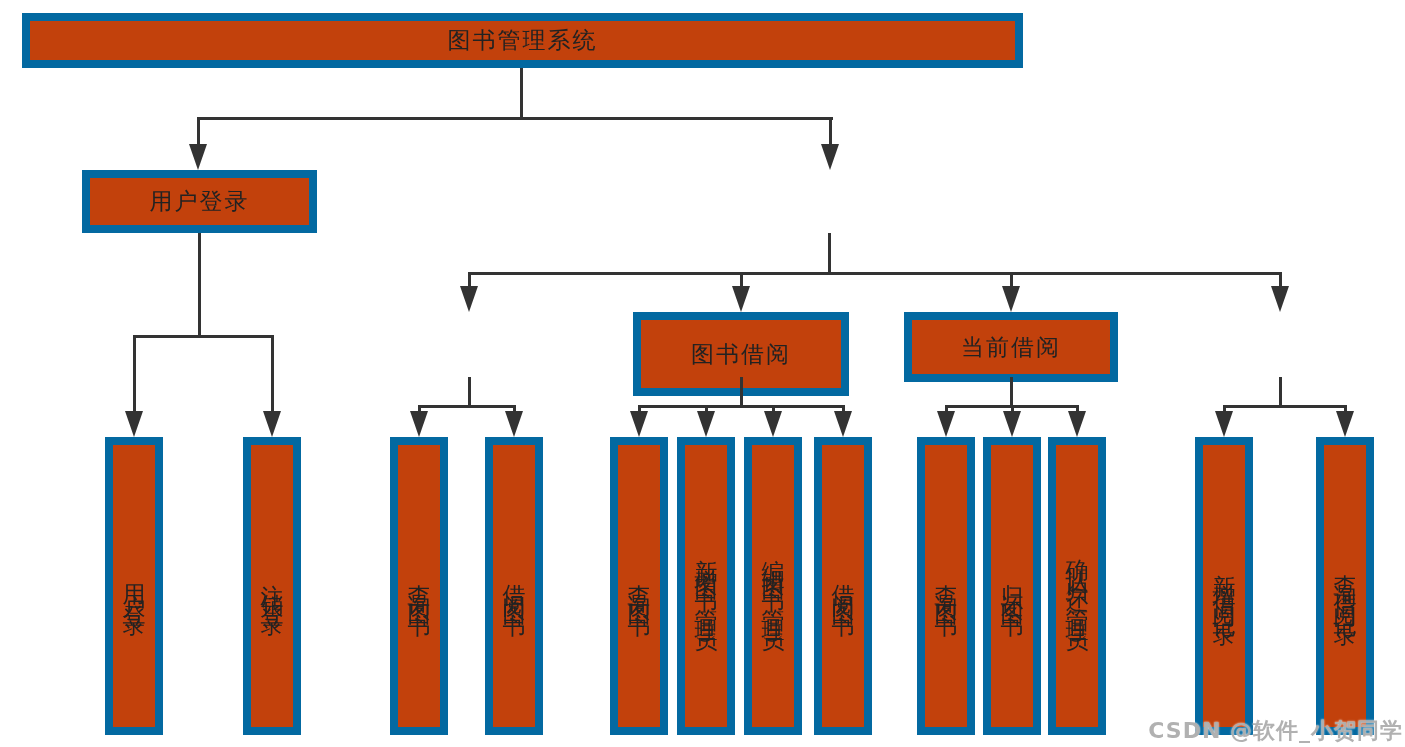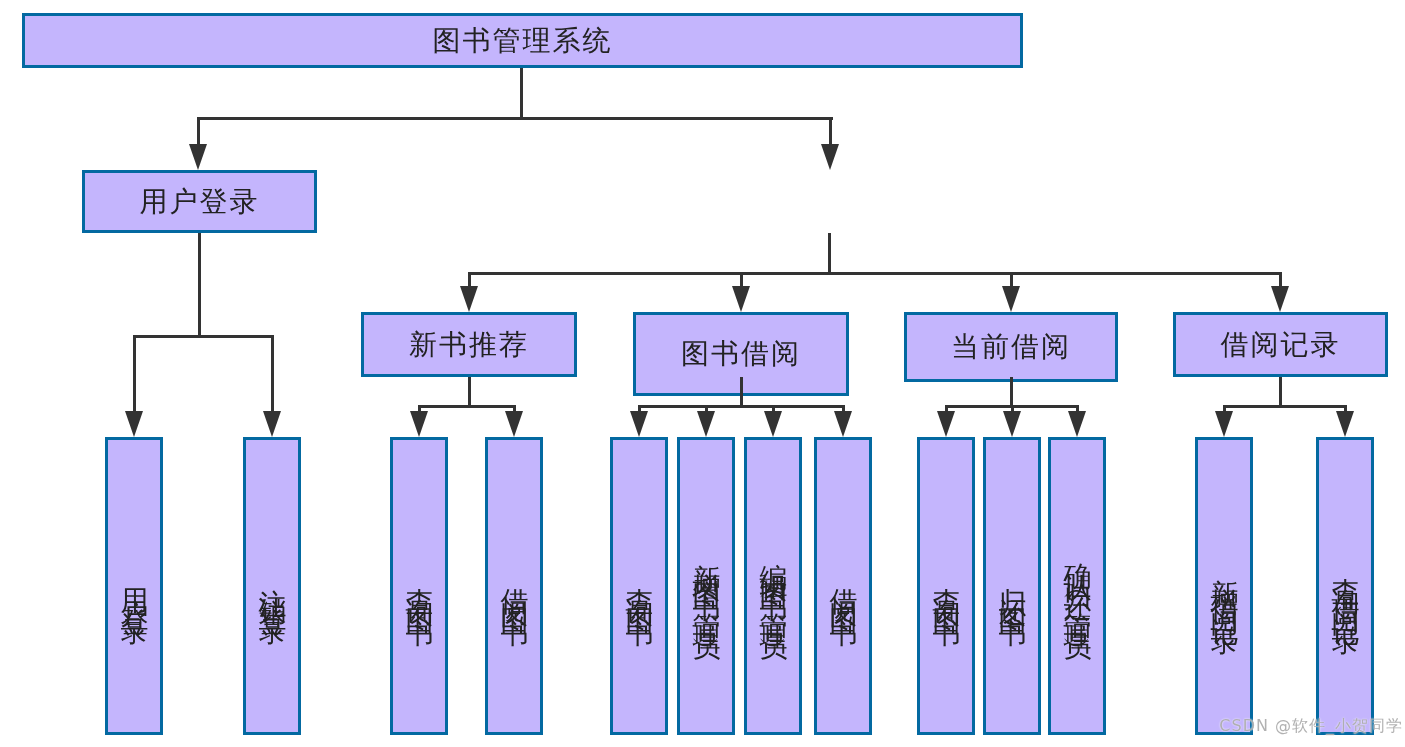--- a/index.html
+++ b/index.html
@@ -6,53 +6,54 @@
   #canvas {
     position:relative;
     width:1405px; height:747px;
     background:#ffffff;
     font-family:"DejaVu Sans","Liberation Sans",sans-serif;
     overflow:hidden;
   }
   .box {
     position:absolute;
     box-sizing:border-box;
-    border:3px solid #0369a1;
-    background:#c4b5fd;
+    border:8px solid #0369a1;
+    background:#c2410c;
     display:flex;
     align-items:center;
     justify-content:center;
     color:#222222;
-    font-size:28px;
+    font-size:23px;
   }
   .box .lbl { letter-spacing:2px; white-space:nowrap; }
   .vbox .lbl {
     writing-mode:vertical-rl;
     text-orientation:mixed;
     letter-spacing:10px;
     line-height:1;
     white-space:nowrap;
   }
   .ln { position:absolute; background:#333333; }
   .ar {
     position:absolute;
     width:0; height:0;
     border-left:9px solid transparent;
     border-right:9px solid transparent;
     border-top:26px solid #333333;
   }
   #watermark {
     position:absolute;
     right:2px; top:716px;
-    font-size:16px;
+    font-size:22px;
     color:rgba(168,168,168,0.9);
     text-shadow:0 0 2px #ffffff;
     letter-spacing:1px;
     z-index:5;
     white-space:nowrap;
+    font-weight:bold;
   }
 </style>
 </head>
 <body>
 
 <div id="canvas">
 
   <div class="box" style="left:22px;top:13px;width:1001px;height:55px">
     <span class="lbl">图书管理系统</span>
   </div>
@@ -79,31 +80,25 @@
   <div class="ln" style="left:468px;top:272px;width:814px;height:3px"></div>
   <div class="ln" style="left:468px;top:272px;width:3px;height:18px"></div>
   <div class="ln" style="left:740px;top:272px;width:3px;height:18px"></div>
   <div class="ln" style="left:1010px;top:272px;width:3px;height:18px"></div>
   <div class="ln" style="left:1279px;top:272px;width:3px;height:18px"></div>
   <div class="ar" style="left:460px;top:286px"></div>
   <div class="ar" style="left:732px;top:286px"></div>
   <div class="ar" style="left:1002px;top:286px"></div>
   <div class="ar" style="left:1271px;top:286px"></div>
 
-  <div class="box" style="left:361px;top:312px;width:216px;height:65px">
-    <span class="lbl">新书推荐</span>
-  </div>
   <div class="box" style="left:633px;top:312px;width:216px;height:84px">
     <span class="lbl">图书借阅</span>
   </div>
   <div class="box" style="left:904px;top:312px;width:214px;height:70px">
     <span class="lbl">当前借阅</span>
-  </div>
-  <div class="box" style="left:1173px;top:312px;width:215px;height:65px">
-    <span class="lbl">借阅记录</span>
   </div>
 
   <div class="ln" style="left:468px;top:377px;width:3px;height:31px"></div>
   <div class="ln" style="left:418px;top:405px;width:98px;height:3px"></div>
   <div class="ln" style="left:418px;top:405px;width:3px;height:12px"></div>
   <div class="ln" style="left:513px;top:405px;width:3px;height:12px"></div>
   <div class="ar" style="left:410px;top:411px"></div>
   <div class="ar" style="left:505px;top:411px"></div>
 
   <div class="ln" style="left:740px;top:377px;width:3px;height:31px"></div>

